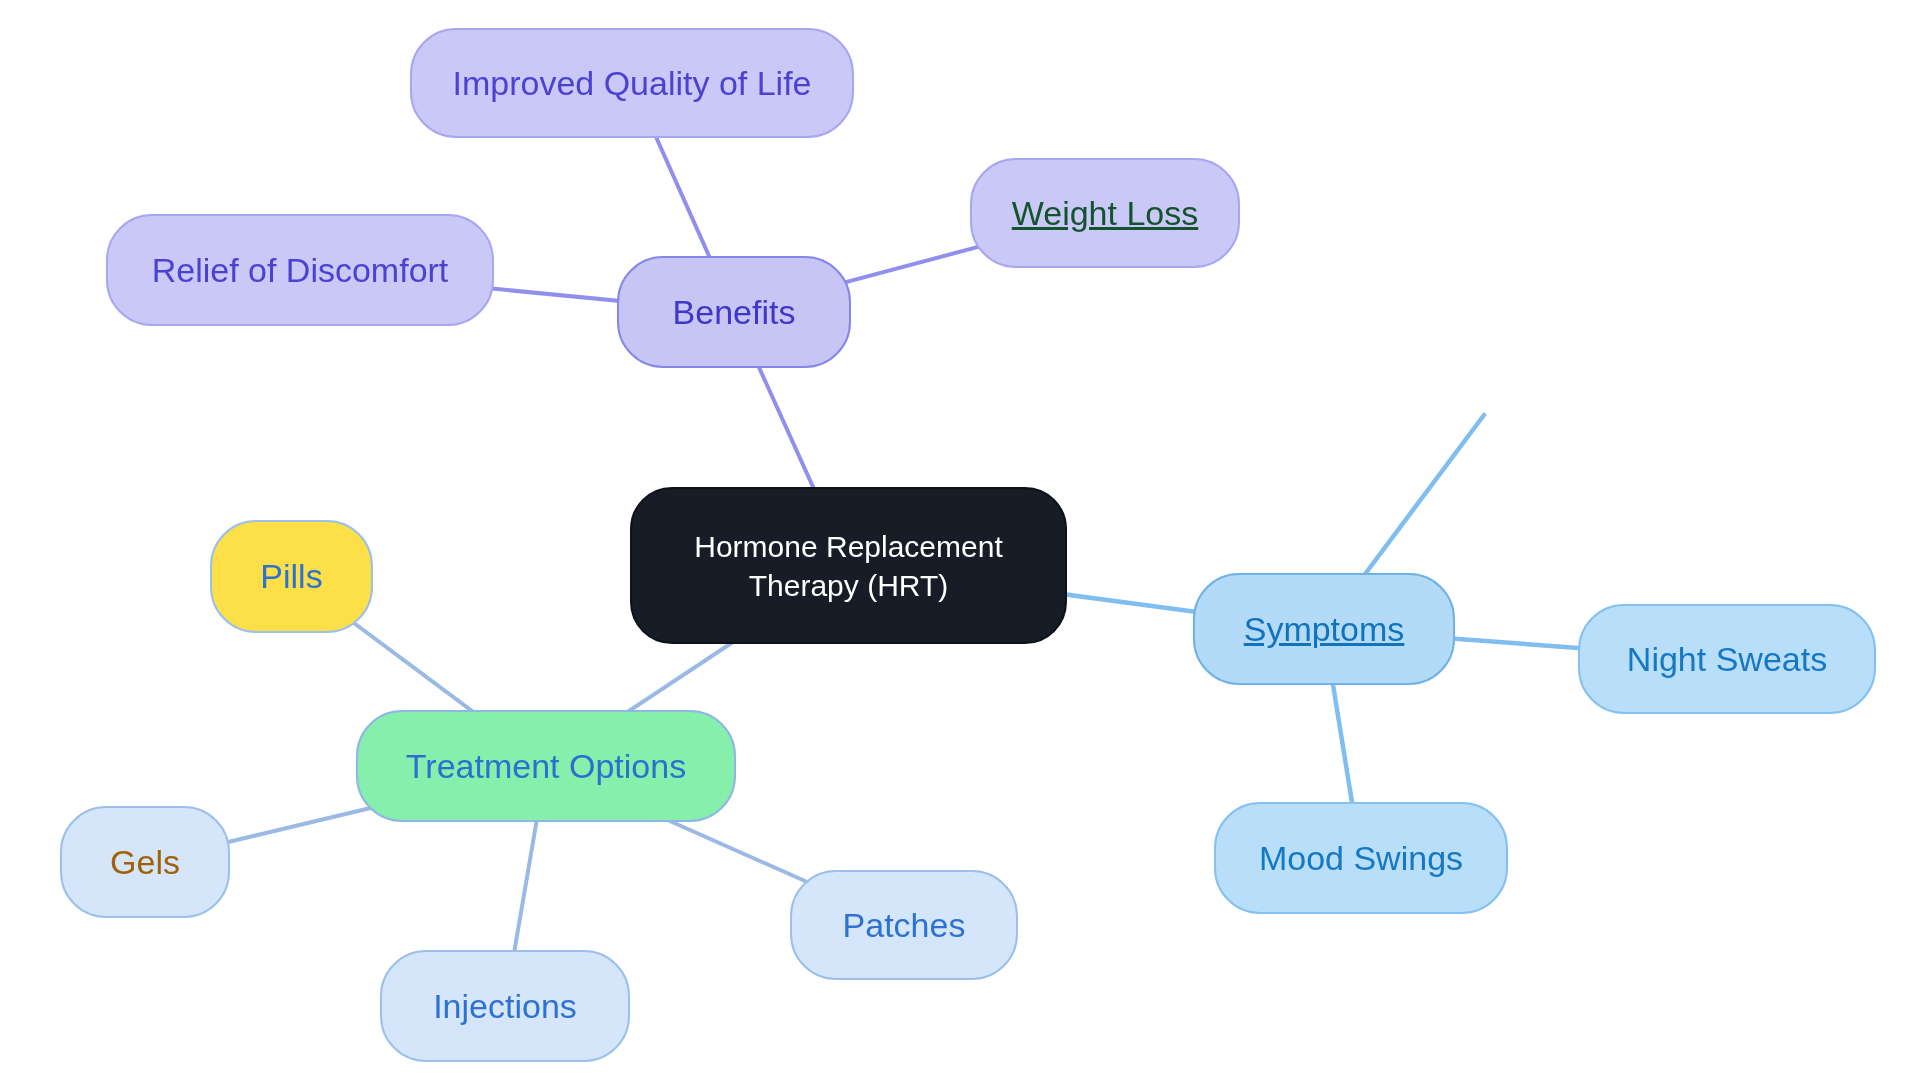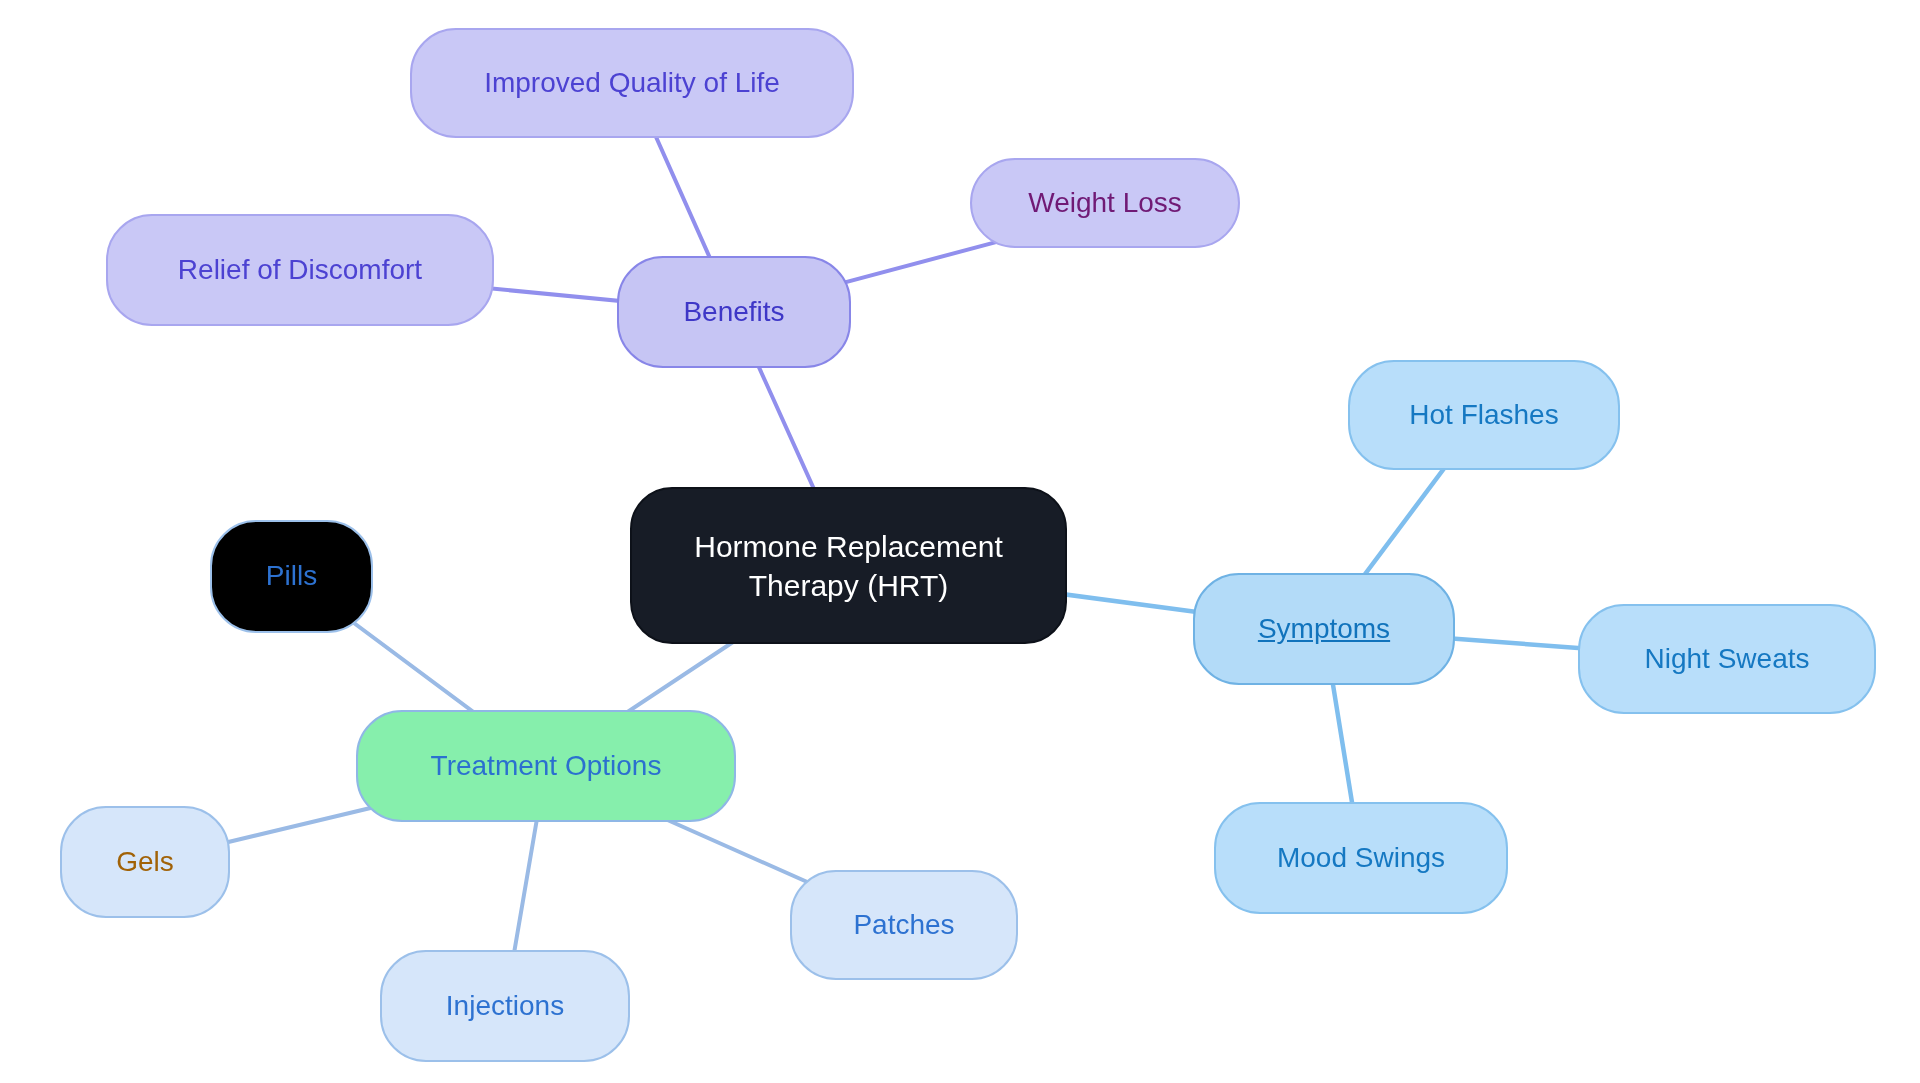--- a/index.html
+++ b/index.html
@@ -24,21 +24,21 @@
   .node {
     position: absolute;
     z-index: 1;
     display: flex;
     align-items: center;
     justify-content: center;
     box-sizing: border-box;
     border: 2px solid transparent;
     border-radius: 46px;
     text-align: center;
-    font-size: 28px;
+    font-size: 34px;
     line-height: 1.3;
     padding: 0 18px;
     cursor: default;
   }
   .node.root {
     border-radius: 42px;
     font-size: 30px;
   }
   .node-label {
     display: block;
@@ -75,45 +75,42 @@
   </div>
 
   <div class="node" style="left: 410px; top: 28px; width: 444px; height: 110px; background: rgb(201, 200, 246); border-color: rgb(168, 166, 239); color: rgb(76, 66, 210);">
     <span class="node-label">Improved Quality of Life</span>
   </div>
 
   <div class="node" style="left: 106px; top: 214px; width: 388px; height: 112px; background: rgb(201, 200, 246); border-color: rgb(168, 166, 239); color: rgb(76, 66, 210);">
     <span class="node-label">Relief of Discomfort</span>
   </div>
 
-  <div class="node" style="left: 970px; top: 158px; width: 270px; height: 90px; background: rgb(201, 200, 246); border-color: rgb(168, 166, 239); color: #701a75;">
+  <div class="node" style="left: 970px; top: 158px; width: 270px; height: 110px; background: rgb(201, 200, 246); border-color: rgb(168, 166, 239); color: #14532d; text-decoration: underline;">
     <span class="node-label">Weight Loss</span>
   </div>
 
   <div class="node" style="left: 1193px; top: 573px; width: 262px; height: 112px; background: rgb(179, 219, 248); border-color: rgb(111, 178, 228); color: rgb(17, 115, 188); text-decoration: underline;">
     <span class="node-label">Symptoms</span>
   </div>
 
-  <div class="node" style="left: 1348px; top: 360px; width: 272px; height: 110px; background: rgb(184, 222, 250); border-color: rgb(133, 193, 238); color: rgb(21, 120, 194);">
-    <span class="node-label">Hot Flashes</span>
-  </div>
 
   <div class="node" style="left: 1578px; top: 604px; width: 298px; height: 110px; background: rgb(184, 222, 250); border-color: rgb(133, 193, 238); color: rgb(21, 120, 194);">
     <span class="node-label">Night Sweats</span>
   </div>
 
   <div class="node" style="left: 1214px; top: 802px; width: 294px; height: 112px; background: rgb(184, 222, 250); border-color: rgb(133, 193, 238); color: rgb(21, 120, 194);">
     <span class="node-label">Mood Swings</span>
   </div>
 
   <div class="node" style="left: 356px; top: 710px; width: 380px; height: 112px; background: #86efac; border-color: rgb(143, 183, 230); color: rgb(43, 112, 207);">
     <span class="node-label">Treatment Options</span>
   </div>
 
-  <div class="node" style="left: 210px; top: 520px; width: 163px; height: 113px; background: #000000; border-color: rgb(156, 192, 234); color: rgb(45, 114, 209);">
+  <div class="node" style="left: 210px; top: 520px; width: 163px; height: 113px; background: #fde047; border-color: rgb(156, 192, 234); color: rgb(45, 114, 209);">
     <span class="node-label">Pills</span>
   </div>
 
   <div class="node" style="left: 60px; top: 806px; width: 170px; height: 112px; background: rgb(214, 230, 250); border-color: rgb(156, 192, 234); color: #a16207;">
     <span class="node-label">Gels</span>
   </div>
 
   <div class="node" style="left: 380px; top: 950px; width: 250px; height: 112px; background: rgb(214, 230, 250); border-color: rgb(156, 192, 234); color: rgb(45, 114, 209);">
     <span class="node-label">Injections</span>
   </div>

